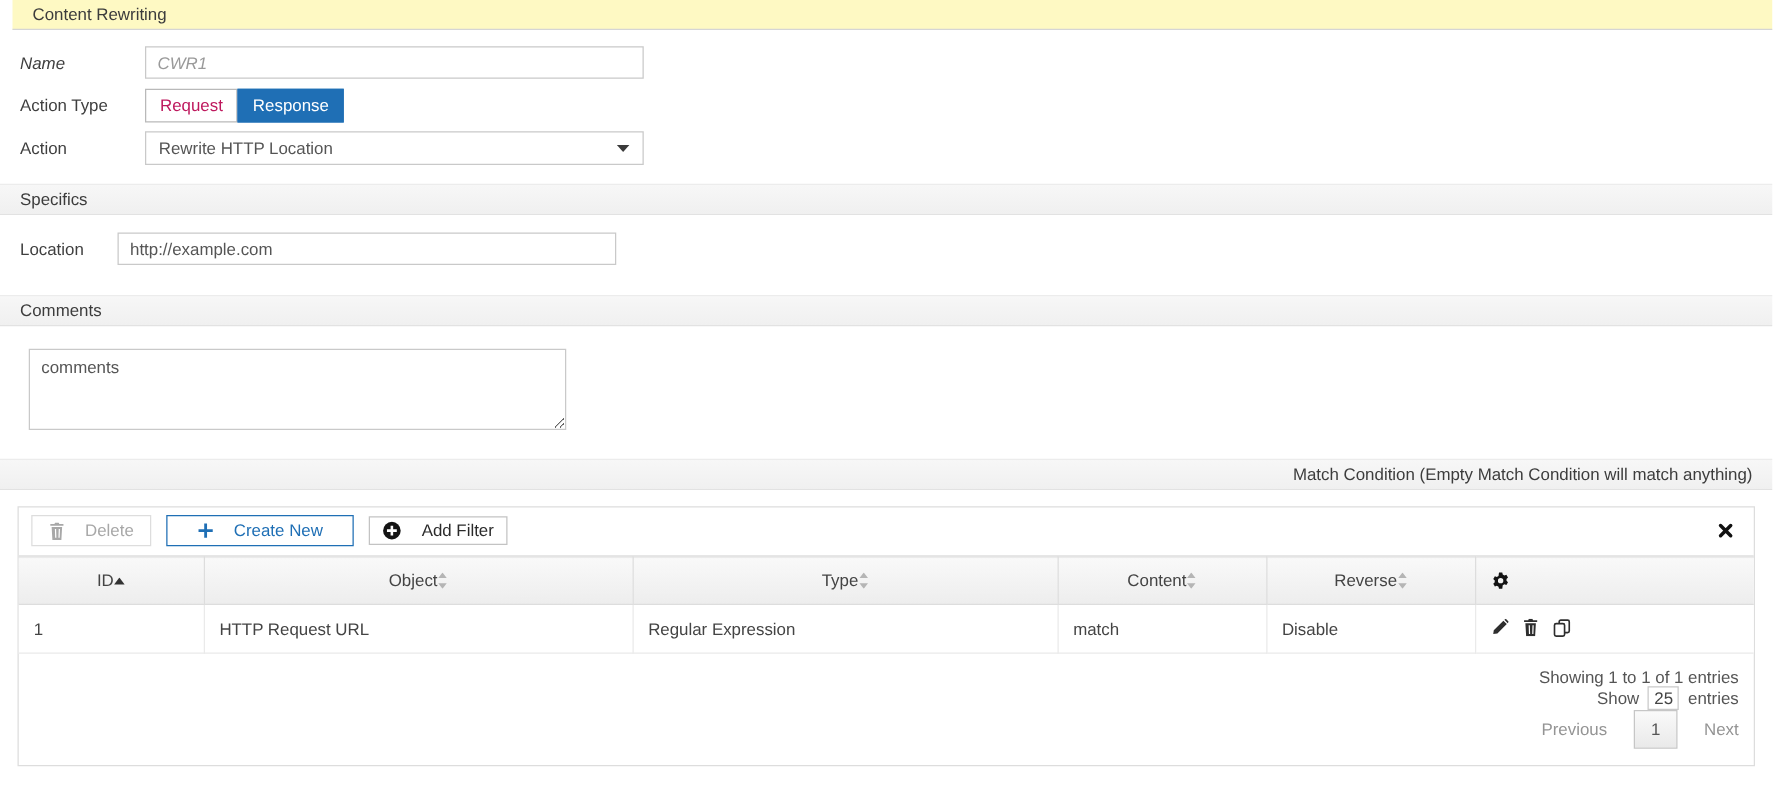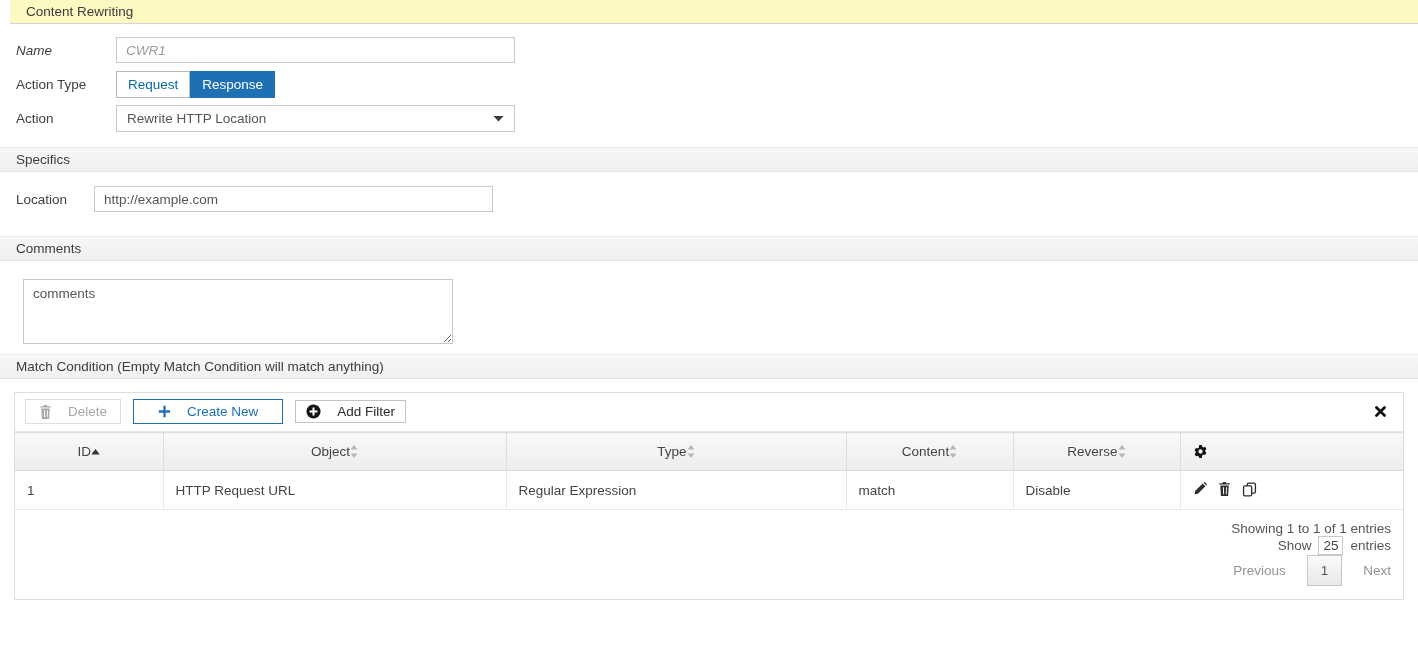--- a/index.html
+++ b/index.html
@@ -23,21 +23,21 @@
   .form-label { width: 100px; flex: 0 0 100px; color: #3f3f3f; }
   .form-label.narrow { width: 78px; flex: 0 0 78px; }
   .text-input {
     width: 399px; height: 26px; border: 1px solid #c9c9c9; background: #fff;
     padding: 0 9px; font: inherit; color: #555; outline: none;
   }
   .text-input.muted { color: #9a9a9a; }
   .toggle-group { display: inline-flex; }
   .toggle-btn {
     height: 27px; padding: 0 11px; display: inline-flex; align-items: center;
-    font: inherit; cursor: pointer; background: #fff; border: 1px solid #b9b9b9; color: #0369a1;
+    font: inherit; cursor: pointer; background: #fff; border: 1px solid #b9b9b9; color: #be185d;
   }
   .toggle-btn.active { background: #1f6fb5; border-color: #1f6fb5; color: #fff; }
   .select-box {
     width: 399px; height: 27px; border: 1px solid #c9c9c9; background: #fff;
     display: flex; align-items: center; justify-content: space-between;
     padding: 0 10px; color: #555; cursor: pointer;
   }
   textarea.comments {
     display: block; margin-left: 23px; width: 430px; height: 65px;
     border: 1px solid #c9c9c9; padding: 6px 9px; font: inherit; color: #555;
@@ -86,21 +86,21 @@
   }
   .bottom-actions { display: flex; justify-content: center; gap: 10px; margin-top: 47px; }
   .btn-save { background: #2fb89c; border: 1px solid #2fb89c; color: #701a75; padding: 4px 0;
     width: 97px; justify-content: center; }
   .btn-cancel { border: 1px solid #c6c6c6; color: #3a3a3a; padding: 4px 0; width: 111px;
     justify-content: center; }
   .sort-asc { color: #333; } .sort-both { color: #b5b5b5; }
   svg { display: block; }
   .mt13 { margin-top: 13px; font-style: italic; } .mt8 { margin-top: 8px; } .mt7 { margin-top: 7px; }
   .mt15 { margin-top: 15px; } .mt14 { margin-top: 14px; } .mt24 { margin-top: 24px; }
-  .mt18 { margin-top: 18px; } .mt10 { margin-top: 10px; }
+  .mt18 { margin-top: 18px; } .mt10 { margin-top: 23px; text-align: right; }
 </style>
 </head>
 <body>
 
 <div class="titlebar">Content Rewriting</div>
 
 <div class="form-area">
   <div class="form-row mt13">
     <div class="form-label">Name</div>
     <input class="text-input muted" type="text" value="CWR1" style="">

